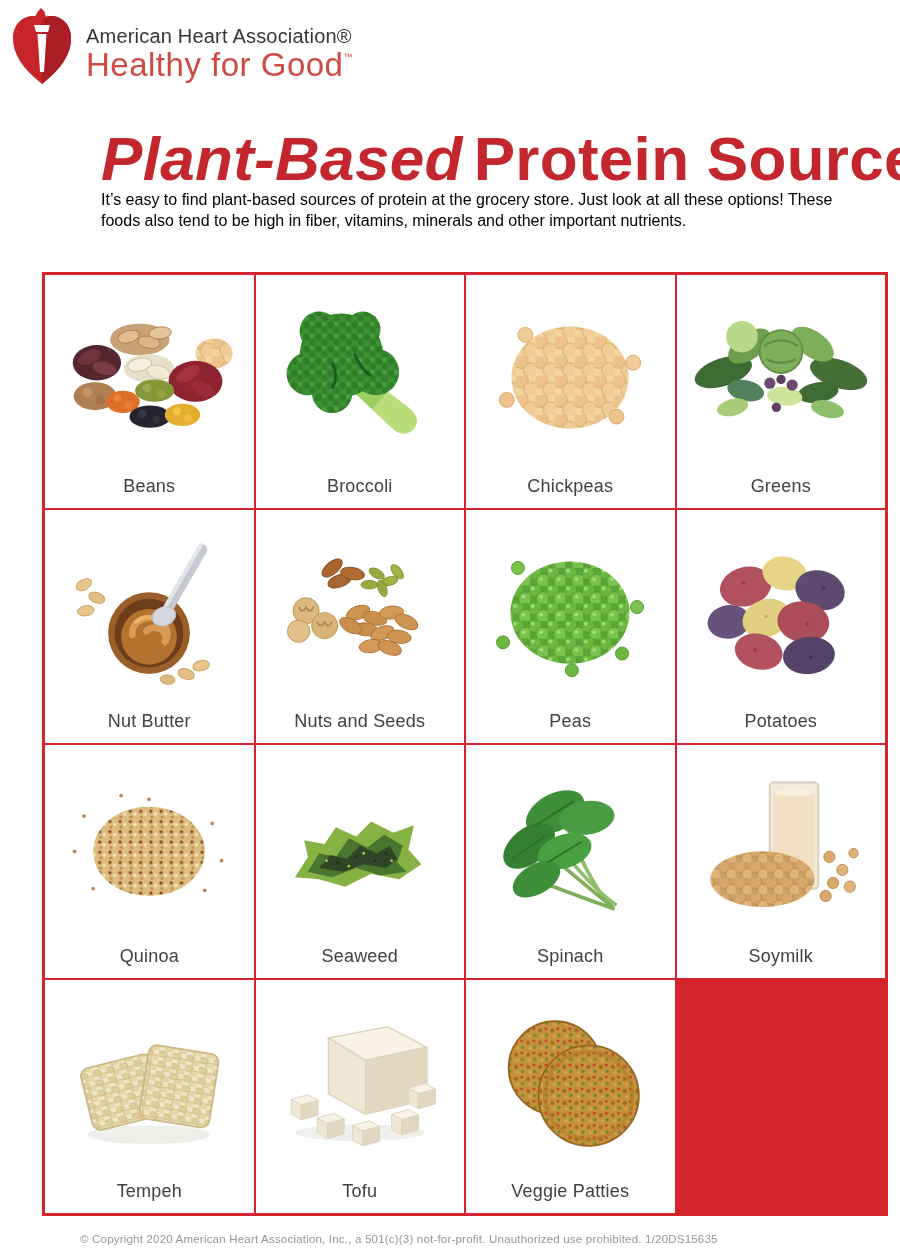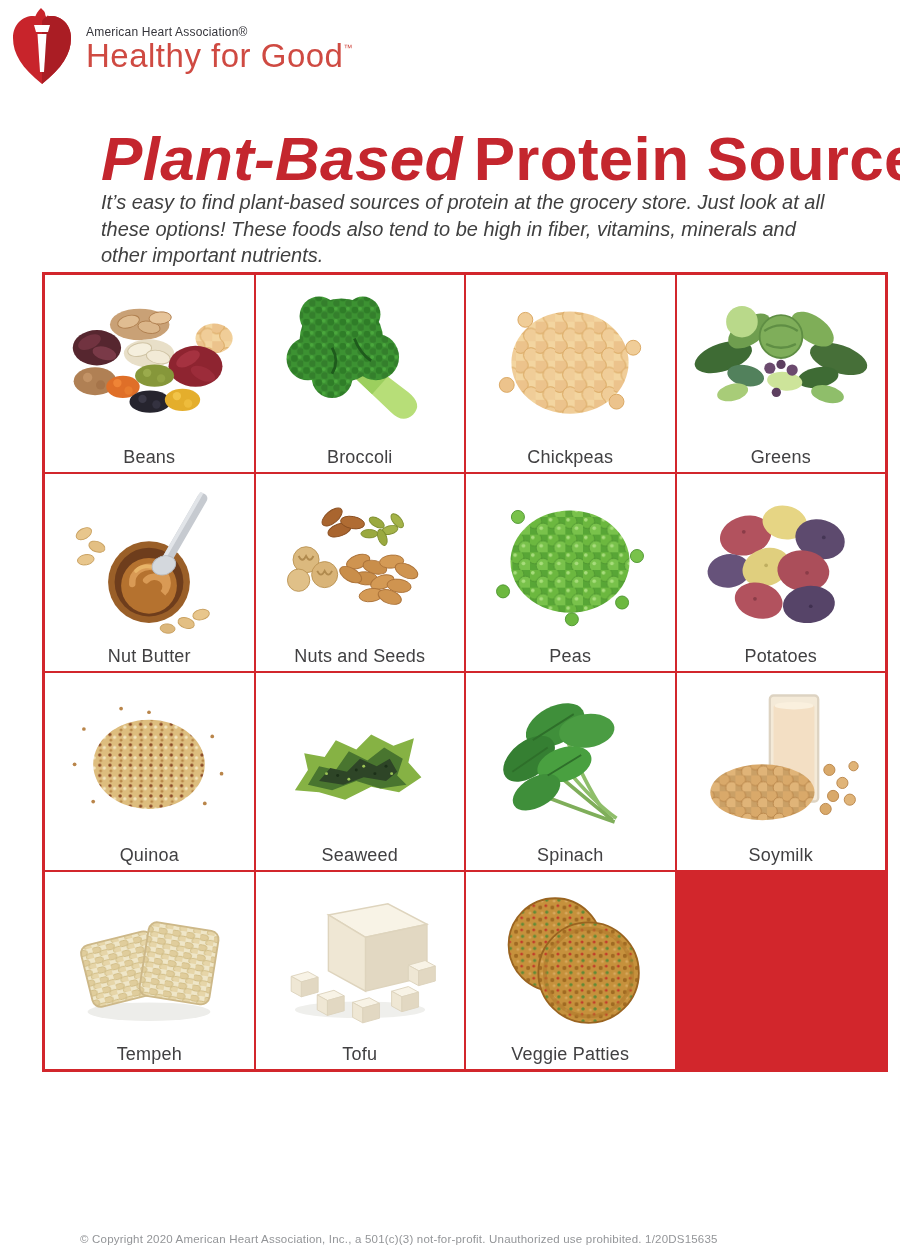--- a/index.html
+++ b/index.html
@@ -2,31 +2,31 @@
 <html><head>
 <meta charset="utf-8">
 <style>
   * { margin:0; padding:0; box-sizing:border-box; }
   html,body { width:900px; height:1252px; background:#fff; overflow:hidden; }
   body { position:relative; font-family:"Liberation Sans", sans-serif; }
 
   .header { position:absolute; top:8px; left:10px; display:flex; align-items:flex-start; }
   .logo { width:64px; height:80px; }
   .header-text { margin-left:12px; margin-top:17px; }
-  .org { font-size:12px; color:#35353b; font-weight:500; letter-spacing:.2px; }
+  .org { font-size:20px; color:#35353b; font-weight:500; letter-spacing:.2px; }
   .brand-line { display:flex; align-items:flex-start; }
   .brand { font-size:33px; color:#cf4a42; font-weight:400; letter-spacing:.5px; line-height:1.05; }
   .tm { font-size:9px; color:#cf4a42; margin-top:4px; }
 
   .title { position:absolute; top:123px; left:101px; font-size:62px; font-weight:bold; color:#c4262e; letter-spacing:.3px; white-space:nowrap; }
   .title .it { font-style:italic; margin-right:11px; }
 
-  .intro { position:absolute; top:189px; left:101px; width:742px; font-size:20px; line-height:1.33; color:#404040;font-style:italic; }
-
-  .grid { position:absolute; top:272px; left:42px; width:846px; height:800px;
+  .intro { position:absolute; top:189px; left:101px; width:742px; font-size:16px; line-height:1.33; color:#000000; }
+
+  .grid { position:absolute; top:272px; left:42px; width:846px; height:944px;
           display:grid; grid-template-columns:repeat(4,1fr); grid-template-rows:repeat(4,1fr);
           gap:2px; background:#d2262c; border:3px solid #d2262c; }
   .cell { background:#fff; display:flex; flex-direction:column; align-items:center; padding:6px 4px 11px; overflow:hidden; }
   .art { flex:1; display:flex; align-items:center; justify-content:center; }
   .art svg { width:186px; height:166px; }
   .label { font-size:18px; color:#414042; letter-spacing:.2px; }
 
   .footer { position:absolute; top:1233px; left:40px; font-size:11.5px; color:#939598; letter-spacing:.2px;margin-left:40px; }
 </style>
 </head>

